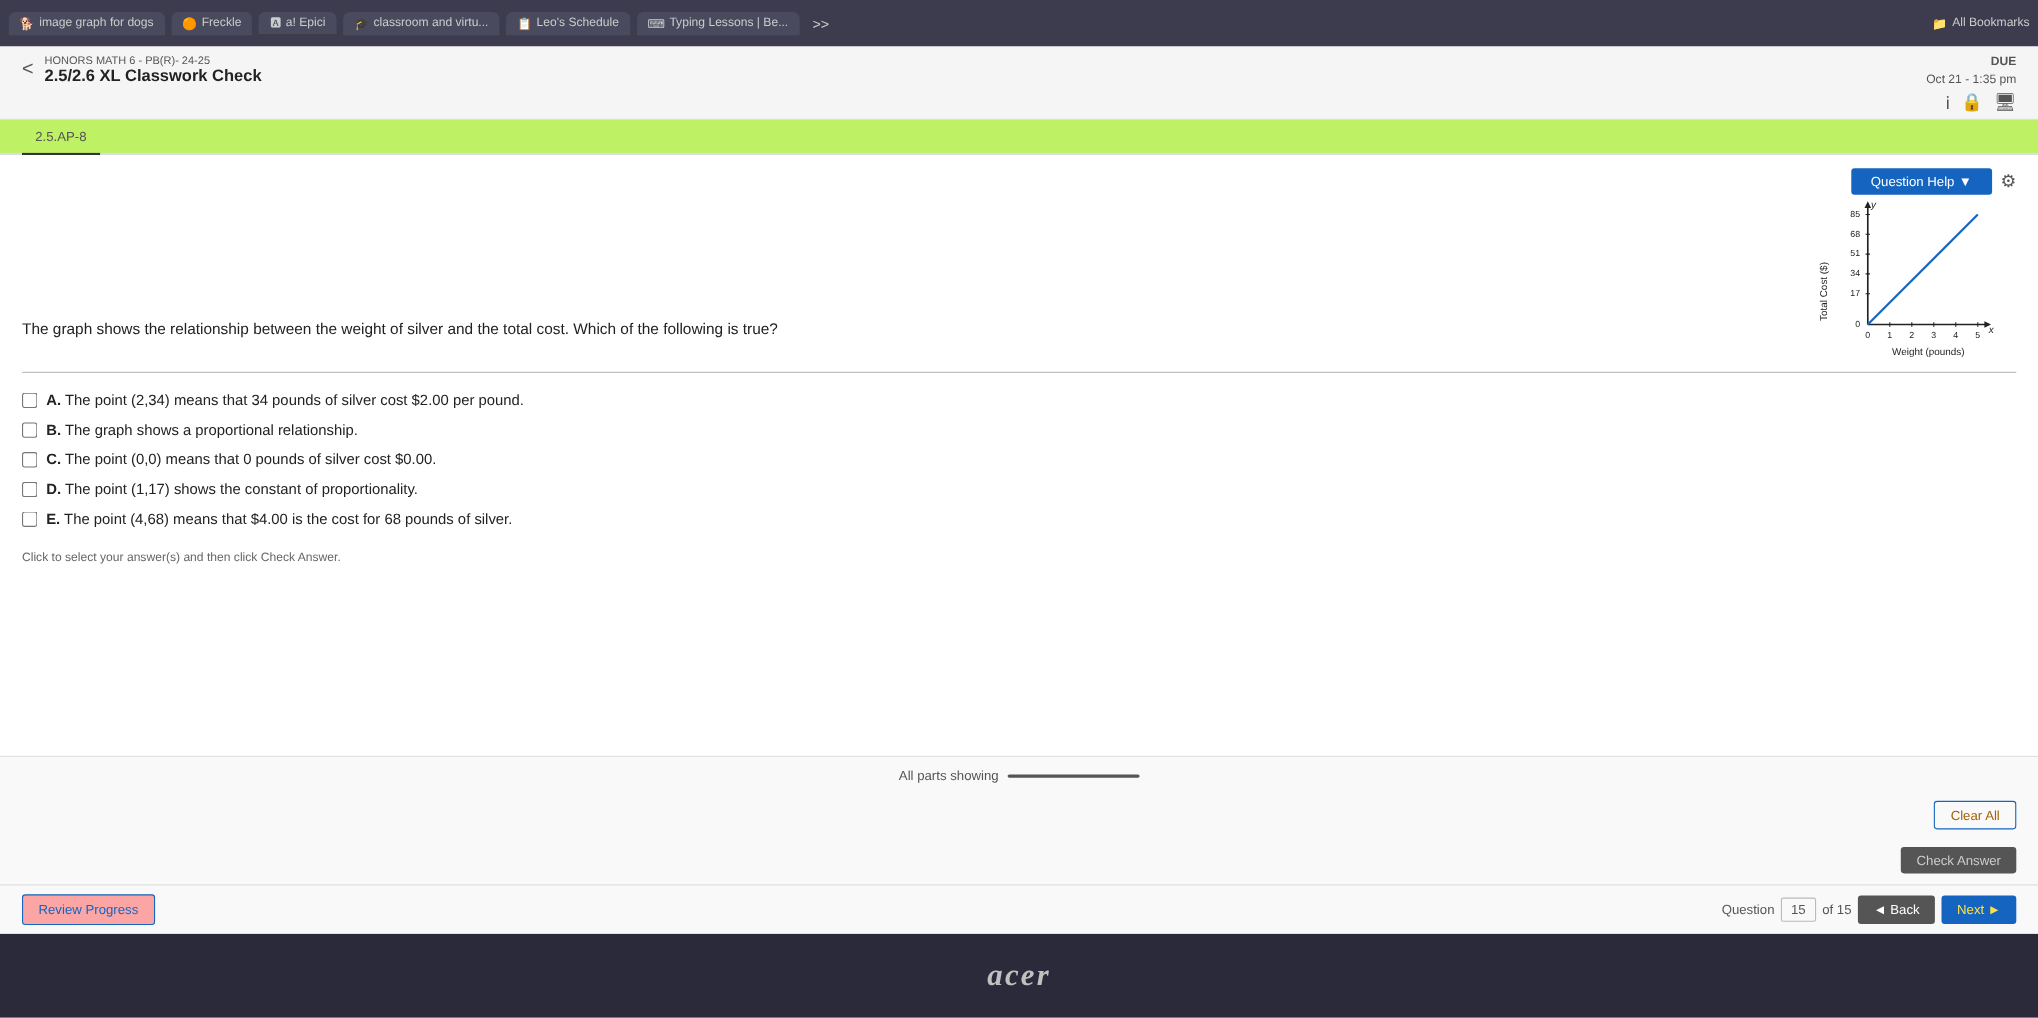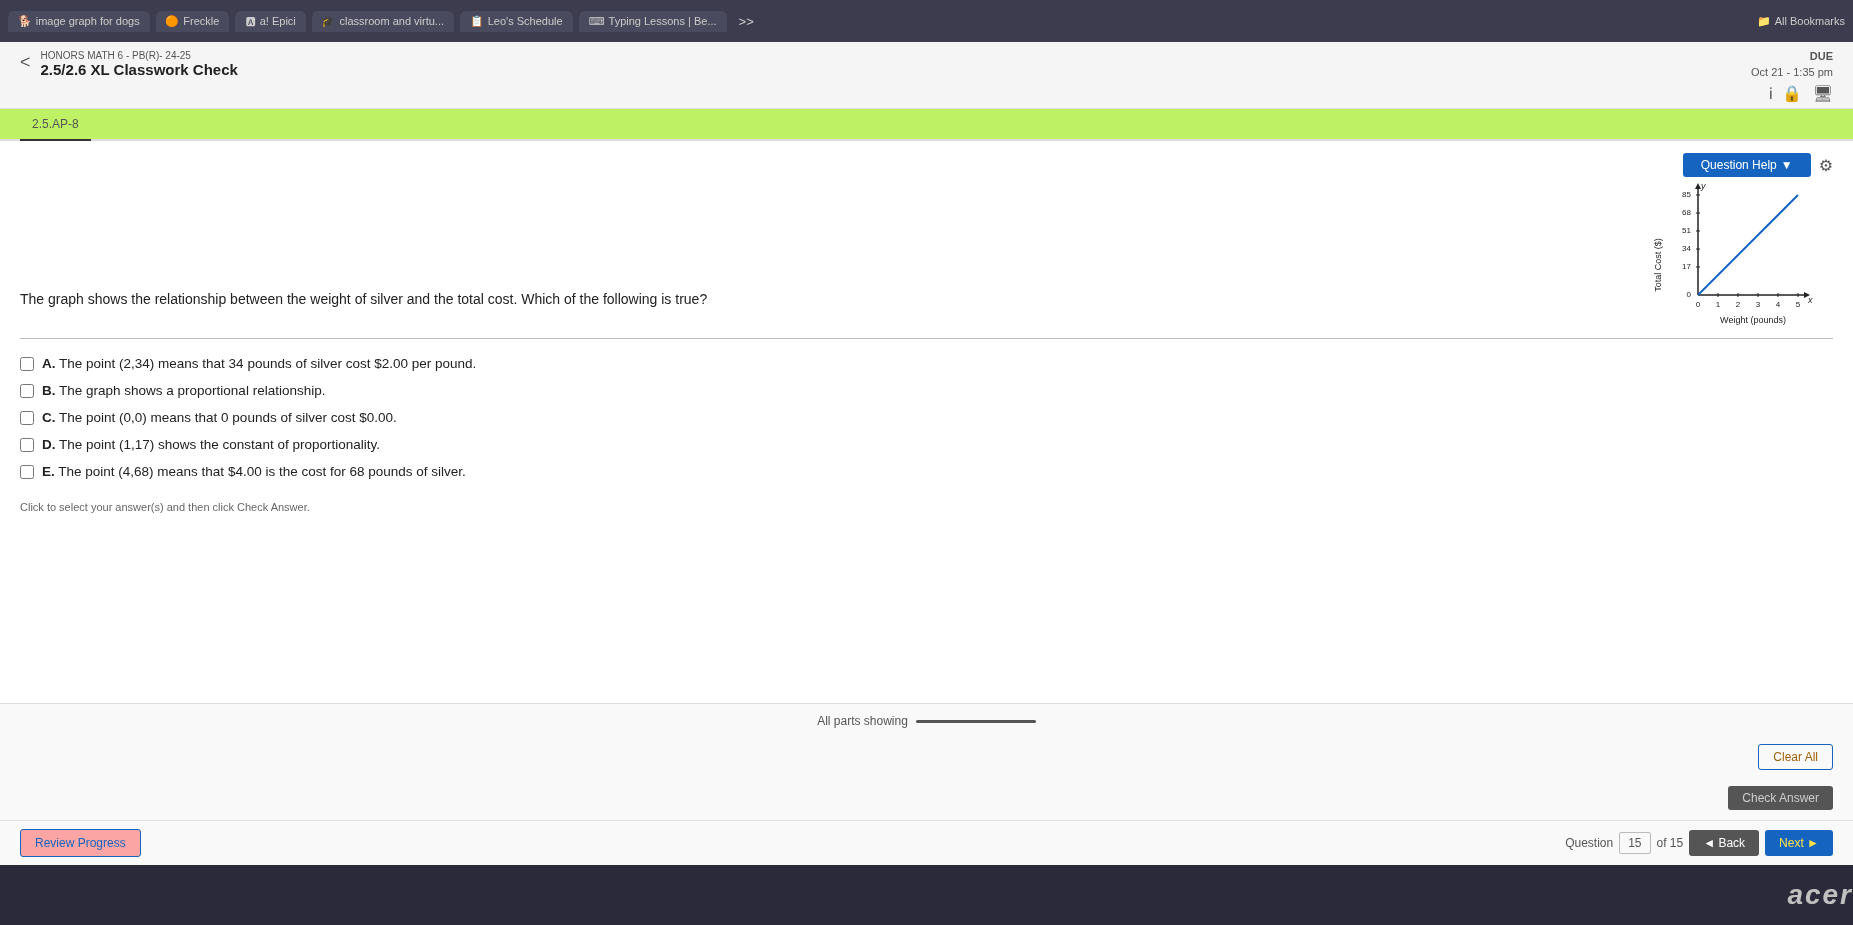--- a/index.html
+++ b/index.html
@@ -334,24 +334,25 @@
       border-radius: 3px;
       cursor: pointer;
       display: flex;
       align-items: center;
       gap: 4px;
     }
 
     
     .bottom-area {
       background: #2a2a3a;
-      height: 60px;
-      display: flex;
-      align-items: center;
-      justify-content: flex-end;
+      height: 76px;
+      display: flex;
+      align-items: center;
+      justify-content: center;
+      font-family: Liberation Serif, serif;
     }
     .acer-logo {
       font-size: 28px;
       font-style: italic;
       color: #c0c0c0;
       font-weight: bold;
       letter-spacing: 2px;
     }
 
     

